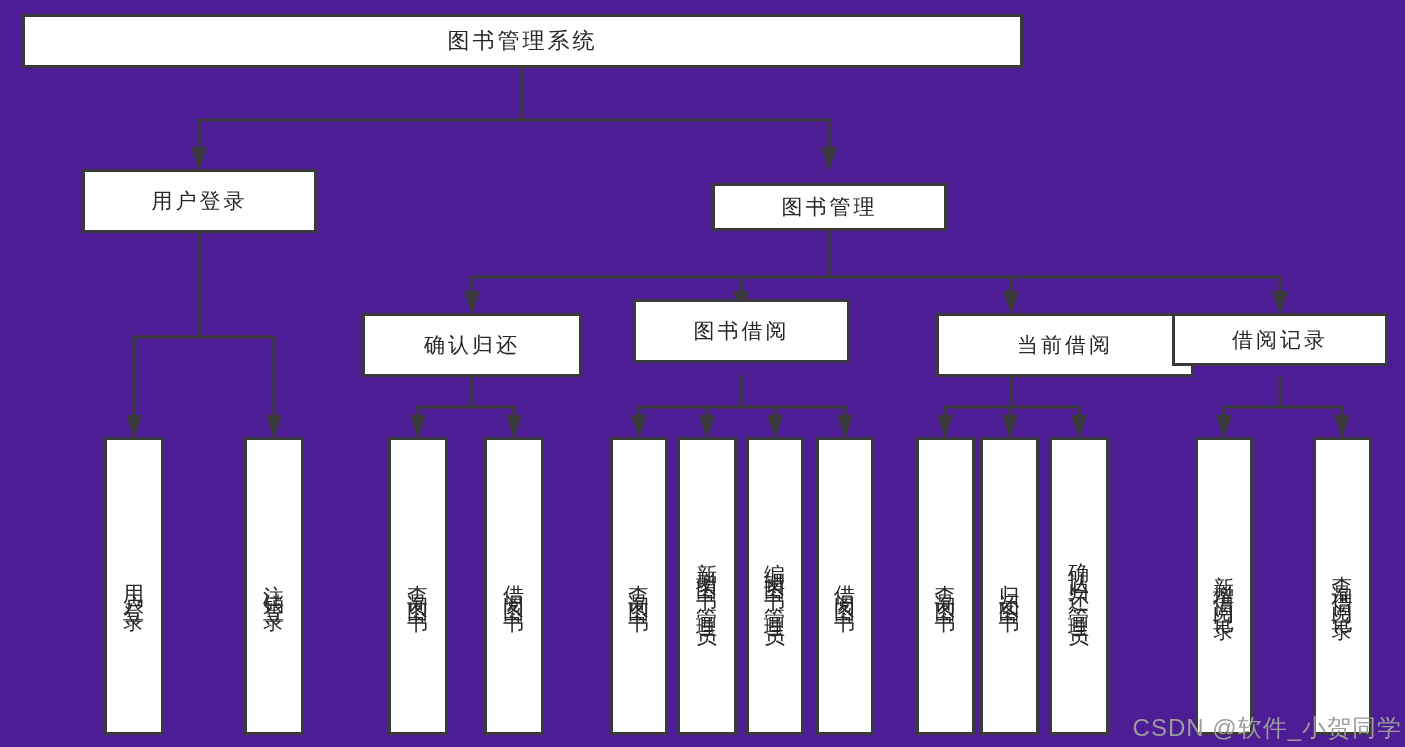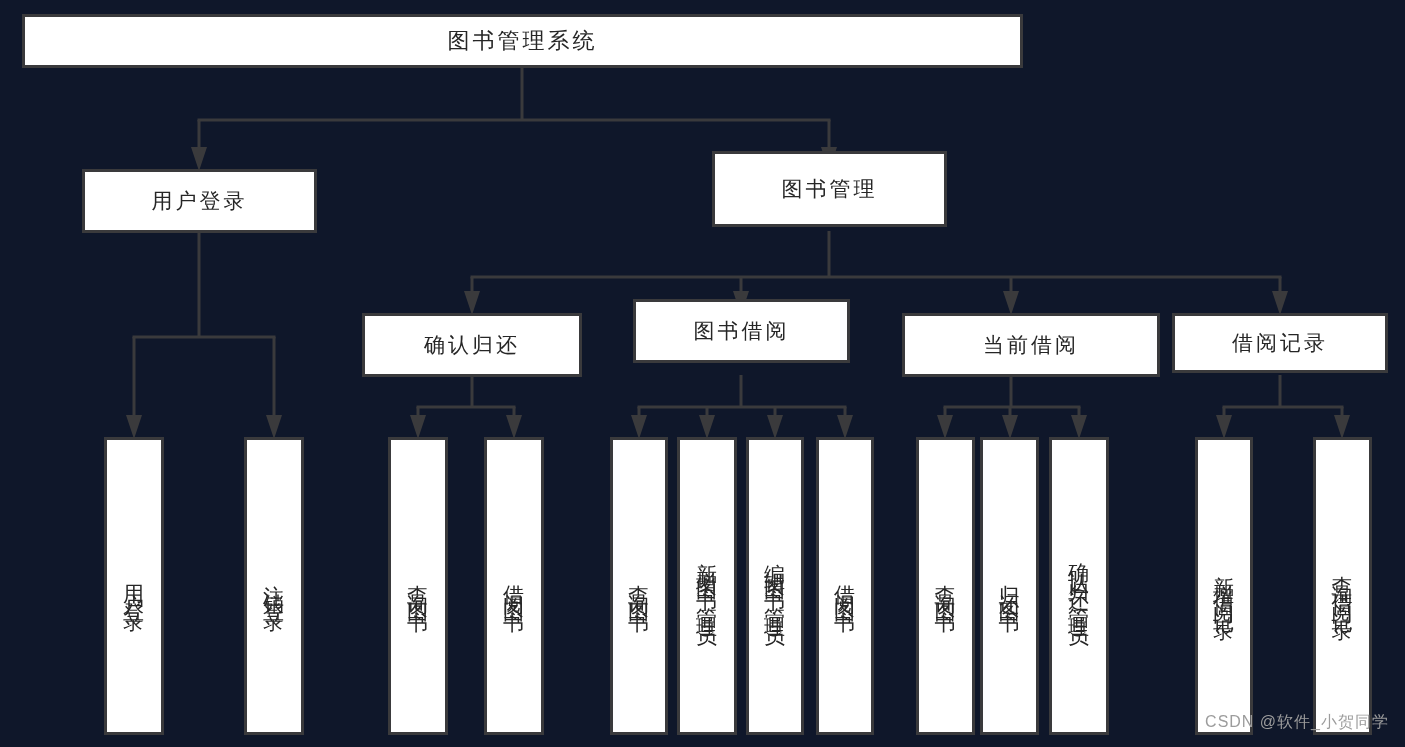--- a/index.html
+++ b/index.html
@@ -1,19 +1,19 @@
 <!DOCTYPE html>
 <html><head>
 <meta charset="utf-8">
 <style>
   html,body{margin:0;padding:0;background:#ffffff;}
   .canvas{
     position:relative;
     width:1405px;height:747px;
-    background:#0f172a;
+    background:#4c1d95;
     font-family:"Liberation Sans","DejaVu Sans",sans-serif;
     overflow:hidden;
   }
   .wires{position:absolute;left:0;top:0;z-index:0;}
   .node{
     position:absolute;
     box-sizing:border-box;
     border:3px solid #3a3a3c;
     background:#ffffff;
     display:flex;align-items:center;justify-content:center;
@@ -25,22 +25,22 @@
   .node.v span{
     writing-mode:vertical-rl;
     text-orientation:mixed;
     font-size:21px;
     letter-spacing:9px;
     line-height:1;
     white-space:nowrap;
   }
   .watermark{
     position:absolute;
-    right:16px;top:712px;
-    font-size:16px;
+    right:3px;top:712px;
+    font-size:24px;
     letter-spacing:1px;
     color:#9c9c9c;
     z-index:2;
     white-space:nowrap;
   }
 </style>
 </head>
 <body>
 
 <div class="canvas">
@@ -103,26 +103,26 @@
     <line x1="1222.5" y1="407" x2="1343.5" y2="407" fill="none"></line>
     <line x1="1224" y1="407" x2="1224" y2="416" fill="none"></line>
     <polygon points="1224,439 1216,415 1232,415" stroke="none"></polygon>
     <line x1="1342" y1="407" x2="1342" y2="416" fill="none"></line>
     <polygon points="1342,439 1334,415 1350,415" stroke="none"></polygon>
   </svg>
 
   <div class="node h root" style="left:22px;top:14px;width:1001px;height:54px">图书管理系统</div>
 
   <div class="node h" style="left:82px;top:169px;width:235px;height:64px">用户登录</div>
-  <div class="node h" style="left:712px;top:151px;width:235px;height:76px">图书管理</div>
+  <div class="node h" style="left:712px;top:183px;width:235px;height:48px">图书管理</div>
 
   <div class="node h" style="left:362px;top:313px;width:220px;height:64px">确认归还</div>
   <div class="node h" style="left:633px;top:299px;width:217px;height:64px">图书借阅</div>
-  <div class="node h" style="left:902px;top:313px;width:258px;height:64px">当前借阅</div>
-  <div class="node h" style="left:1172px;top:313px;width:216px;height:60px">借阅记录</div>
+  <div class="node h" style="left:936px;top:313px;width:258px;height:64px">当前借阅</div>
+  <div class="node h" style="left:1172px;top:313px;width:216px;height:53px">借阅记录</div>
 
   <div class="node v" style="left:104px;top:437px;width:60px;height:298px">
     <span>用户登录</span>
   </div>
   <div class="node v" style="left:244px;top:437px;width:60px;height:298px">
     <span>注销登录</span>
   </div>
 
   <div class="node v" style="left:388px;top:437px;width:60px;height:298px">
     <span>查询图书</span>

